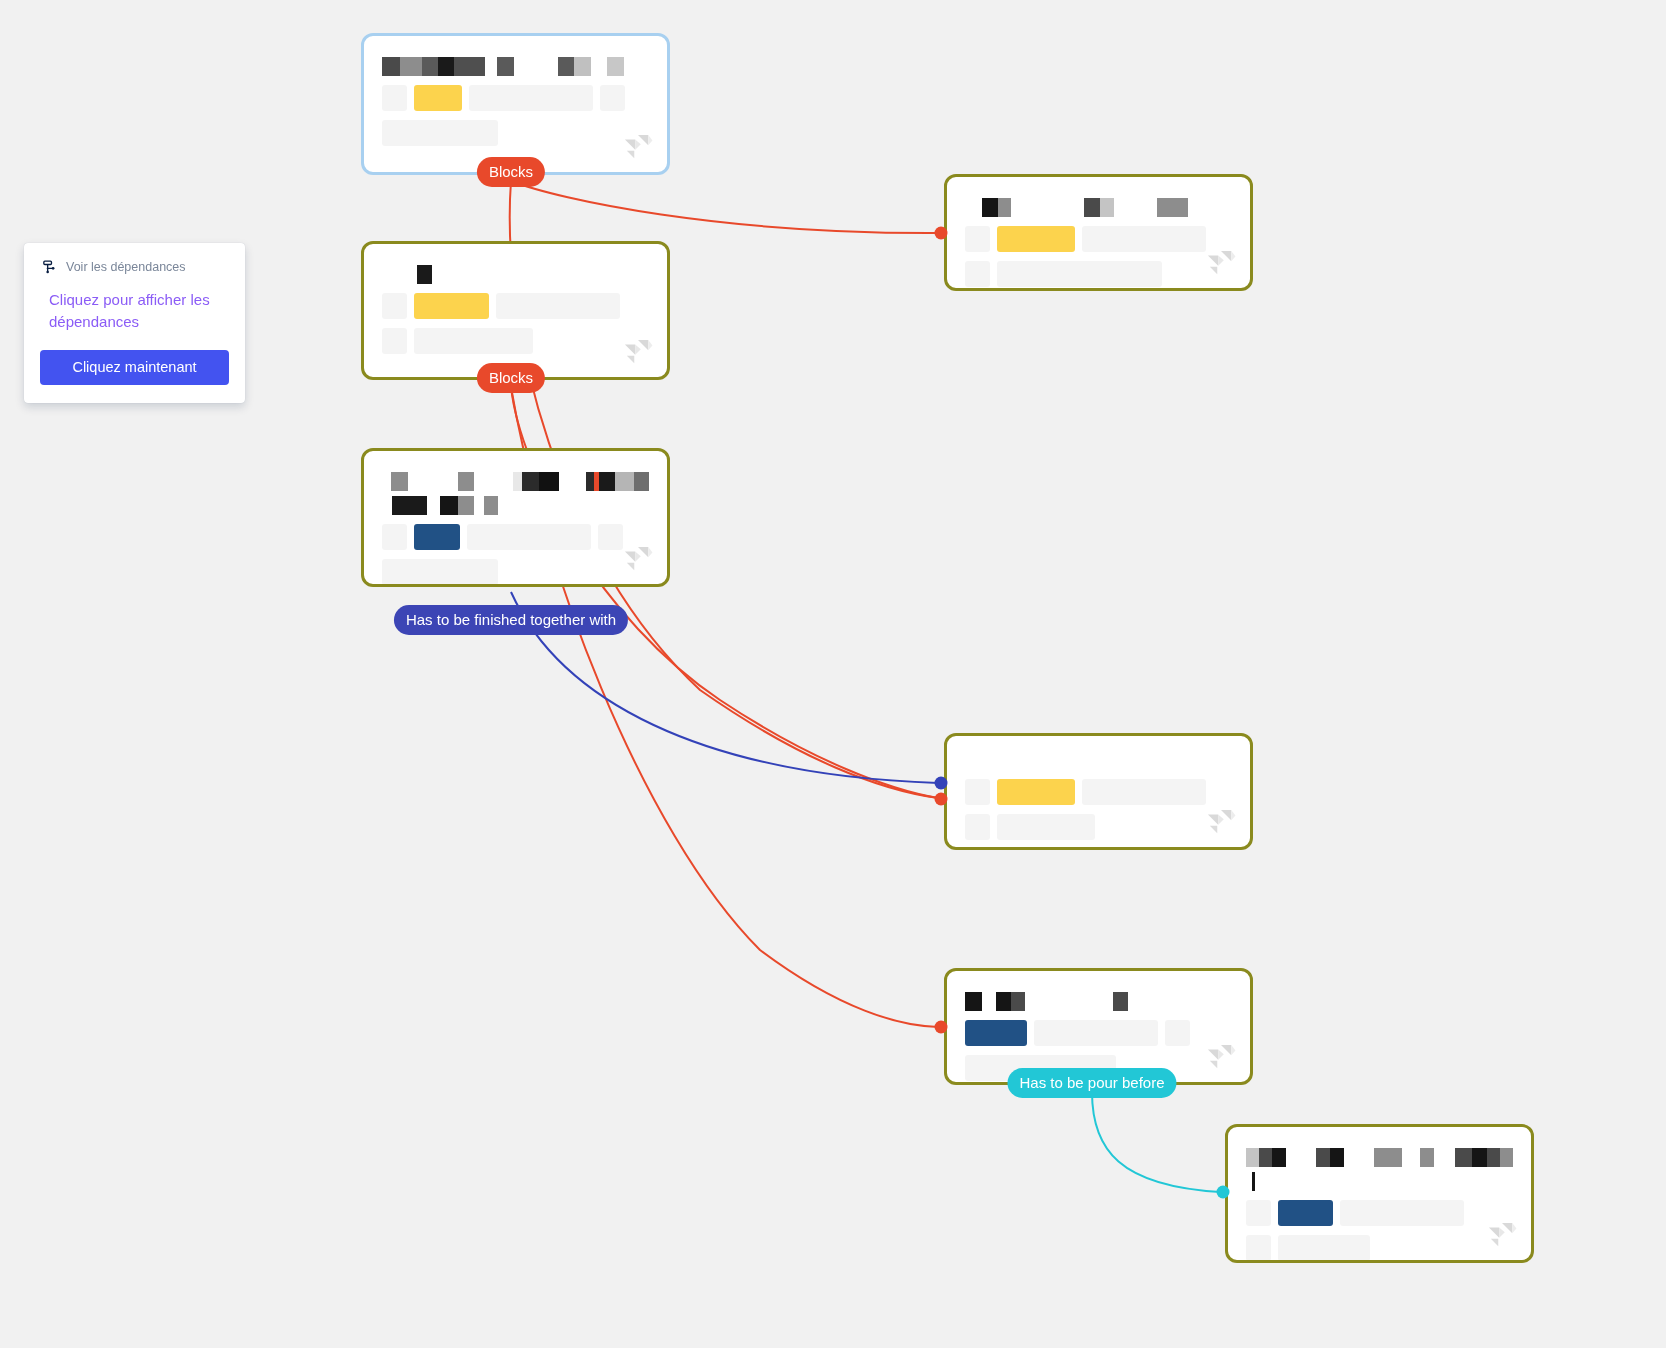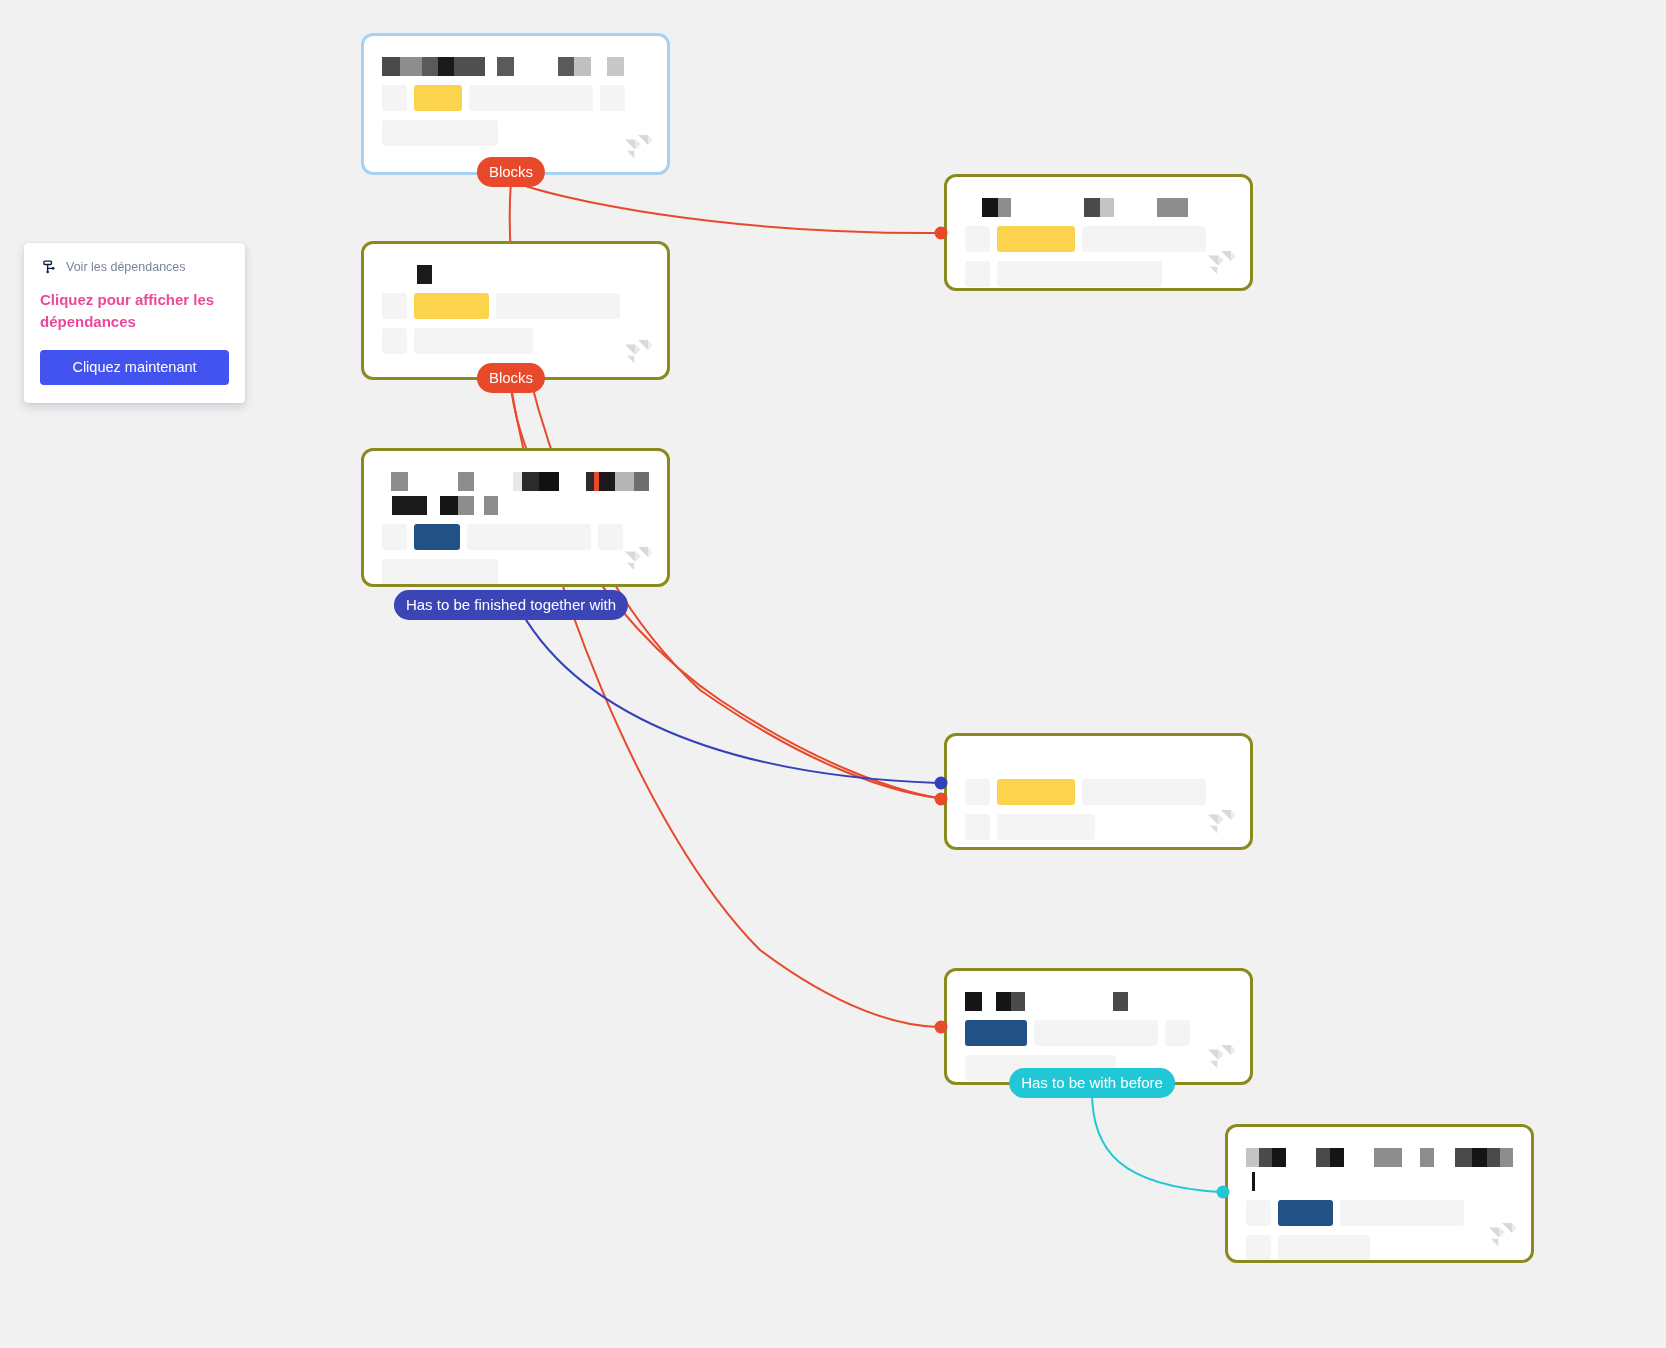--- a/index.html
+++ b/index.html
@@ -140,24 +140,24 @@
     gap: 9px;
     margin-bottom: 13px;
   }
   #tooltip .tt-eyebrow {
     font-size: 12.5px;
     color: #7a8699;
     line-height: 1;
   }
   #tooltip .tt-title {
     font-size: 15px;
-    font-weight: bold;
-    color: #ec4899;
+    font-weight: normal;
+    color: #8b5cf6;
     line-height: 1.45;
-    margin: 0 0 17px 0;
+    margin: 0 0 17px 9px;
   }
   #tooltip .tt-button {
     display: block;
     width: 100%;
     background: #4353f0;
     color: #ffffff;
     border: none;
     border-radius: 4px;
     font-size: 14.5px;
     font-family: "Liberation Sans", sans-serif;
@@ -409,22 +409,22 @@
       <div class="dot red" style="left: 941px; top: 233px;"></div>
       <div class="dot blue" style="left: 941px; top: 783px;"></div>
       <div class="dot red" style="left: 941px; top: 799px;"></div>
       <div class="dot red" style="left: 941px; top: 1027px;"></div>
       <div class="dot cyan" style="left: 1223px; top: 1192px;"></div>
     </div>
 
   <div id="labels-root">
       <div class="edge-label blocks" style="left: 511px; top: 172px;">Blocks</div>
       <div class="edge-label blocks" style="left: 511px; top: 378px;">Blocks</div>
-      <div class="edge-label together" style="left: 511px; top: 605px;">Has to be finished together with</div>
-      <div class="edge-label before" style="left: 1092px; top: 1083px;">Has to be with before</div>
+      <div class="edge-label together" style="left: 511px; top: 620px;">Has to be finished together with</div>
+      <div class="edge-label before" style="left: 1092px; top: 1083px;">Has to be pour before</div>
     </div>
 
   <div id="tooltip">
     <div class="tt-head">
       <span style="display:inline-flex;">
         <svg width="17" height="17" viewBox="0 0 20 20" fill="none" stroke="#091e42" stroke-width="1.6" stroke-linecap="round" stroke-linejoin="round">
           <rect x="4.5" y="2.5" width="9" height="4" rx="1.2"></rect>
           <path d="M9 6.6 V 11"></path>
           <path d="M9 11 H 14.3"></path>
           <circle cx="15.4" cy="11" r="1.6" fill="#091e42" stroke="none"></circle>

